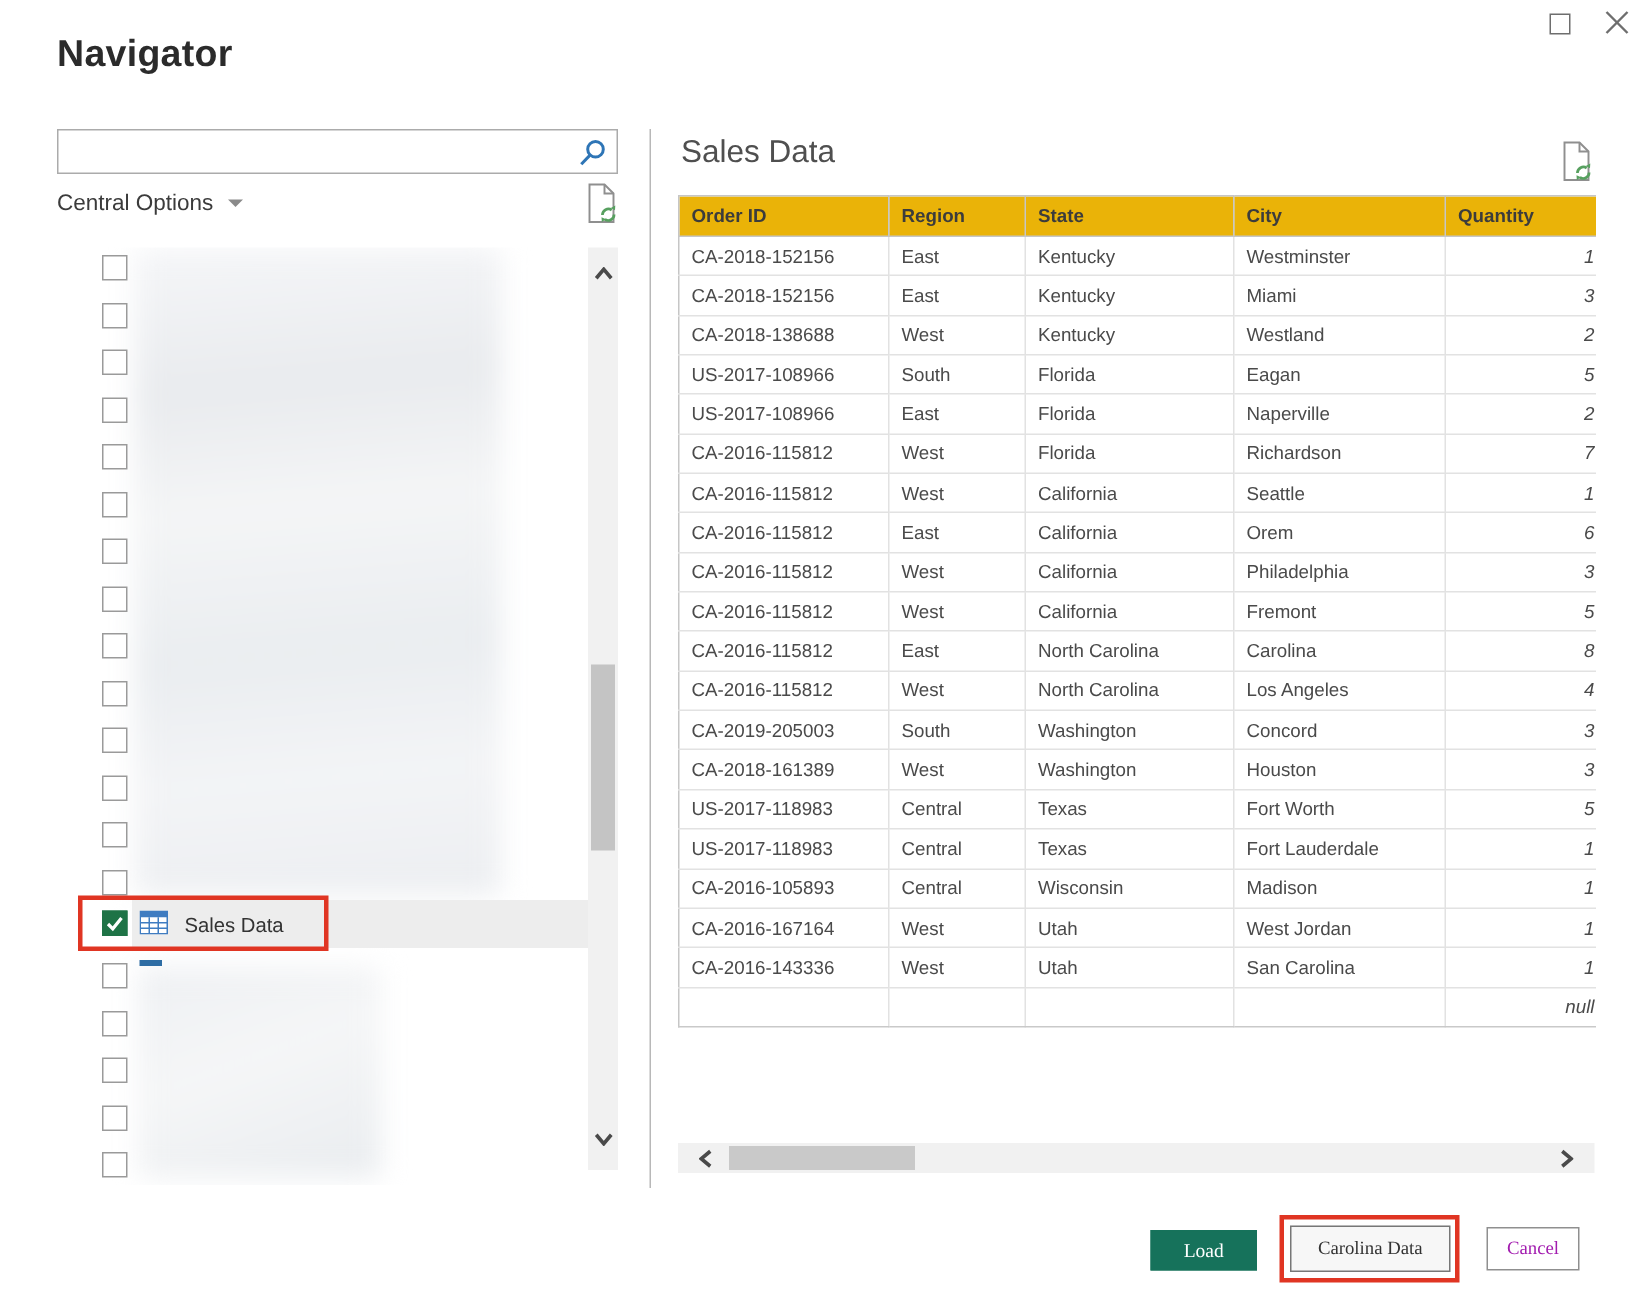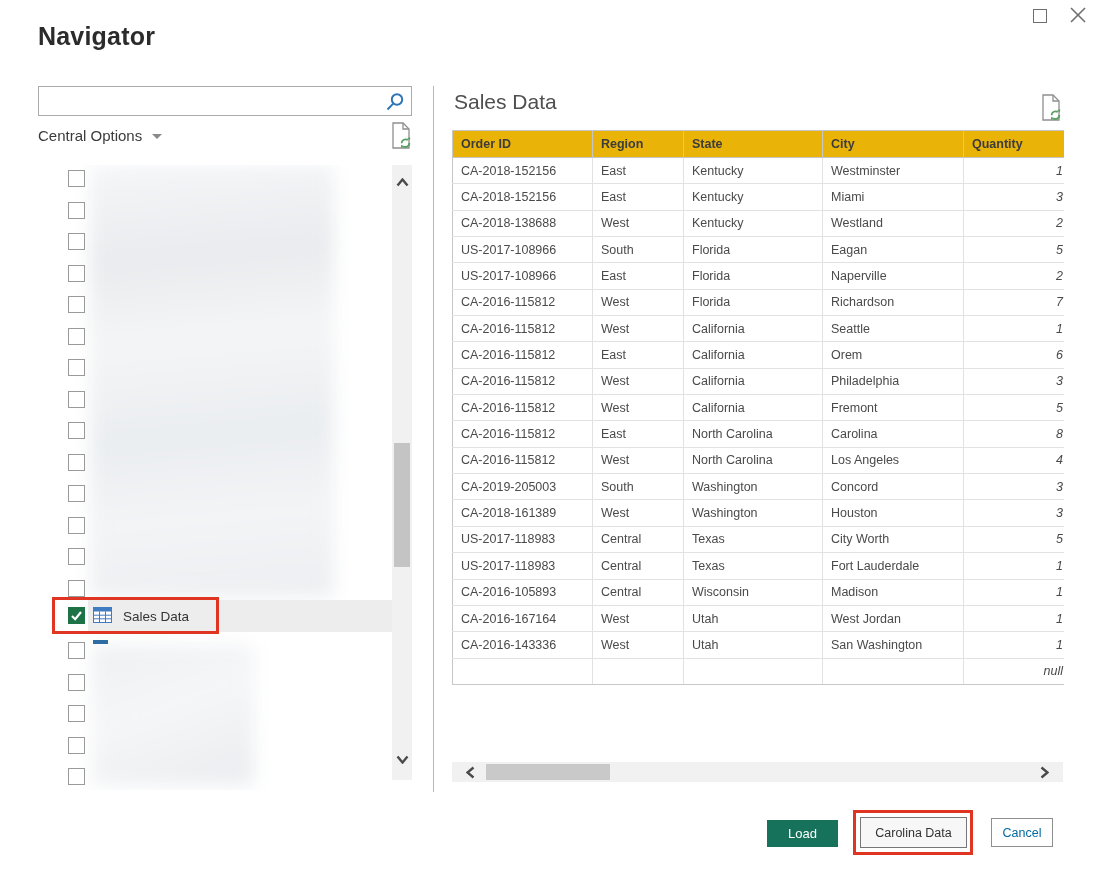--- a/index.html
+++ b/index.html
@@ -58,24 +58,24 @@
   table.preview td { border:1px solid #e2e2e2; border-left:1px solid #dcdcdc; height:26.35px; font-size:12.5px; color:#4a4a4a; padding:0 0 0 8px; overflow:hidden; white-space:nowrap; background:#fff; }
   table.preview tr td:first-child, table.preview tr th:first-child { border-left:1px solid #c6c6c6; }
   table.preview td.qty { text-align:right; font-style:italic; padding:0 50px 0 0; }
   table.preview tr:last-child td { border-bottom:1px solid #c9c9c9; }
 
   .hscroll { left:452px; top:762px; width:611px; height:20px; background:#f1f1f1; }
   .hthumb { position:absolute; left:34px; top:2px; width:124px; height:16px; background:#c9c9c9; cursor:pointer; }
   .harrow { position:absolute; top:4px; cursor:pointer; }
 
   
-  .btn { position:absolute; display:flex; align-items:center; justify-content:center; font-family:Liberation Sans, sans-serif; cursor:pointer; }
+  .btn { position:absolute; display:flex; align-items:center; justify-content:center; font-family:Liberation Serif, serif; cursor:pointer; }
   .btn-load { left:767px; top:820px; width:71px; height:27px; background:#16725b; color:#fff; font-size:13px; border:1px solid #16725b; }
   .btn-transform { left:860px; top:817px; width:107px; height:31px; background:#f7f7f7; color:#333; font-size:12.5px; border:1px solid #777; }
-  .btn-cancel { left:991px; top:818px; width:62px; height:29px; background:#fff; color:#0369a1; font-size:12.5px; border:1px solid #8f8f8f; }
+  .btn-cancel { left:991px; top:818px; width:62px; height:29px; background:#fff; color:#a21caf; font-size:12.5px; border:1px solid #8f8f8f; }
 
   
   .red-box { position:absolute; border:3px solid #e03523; pointer-events:none; }
   .red-item { left:52px; top:597px; width:167px; height:37px; }
   .red-btn { left:853px; top:810px; width:120px; height:45px; }
 </style>
 </head>
 <body>
 
 <div class="abs win-max"></div>
@@ -285,21 +285,21 @@
           <td>CA-2018-161389</td>
           <td>West</td>
           <td>Washington</td>
           <td>Houston</td>
           <td class="qty">3</td>
         </tr>
         <tr>
           <td>US-2017-118983</td>
           <td>Central</td>
           <td>Texas</td>
-          <td>City Worth</td>
+          <td>Fort Worth</td>
           <td class="qty">5</td>
         </tr>
         <tr>
           <td>US-2017-118983</td>
           <td>Central</td>
           <td>Texas</td>
           <td>Fort Lauderdale</td>
           <td class="qty">1</td>
         </tr>
         <tr>
@@ -313,21 +313,21 @@
           <td>CA-2016-167164</td>
           <td>West</td>
           <td>Utah</td>
           <td>West Jordan</td>
           <td class="qty">1</td>
         </tr>
         <tr>
           <td>CA-2016-143336</td>
           <td>West</td>
           <td>Utah</td>
-          <td>San Washington</td>
+          <td>San Carolina</td>
           <td class="qty">1</td>
         </tr>
         <tr>
           <td></td>
           <td></td>
           <td></td>
           <td></td>
           <td class="qty">null</td>
         </tr>
       </tbody>

